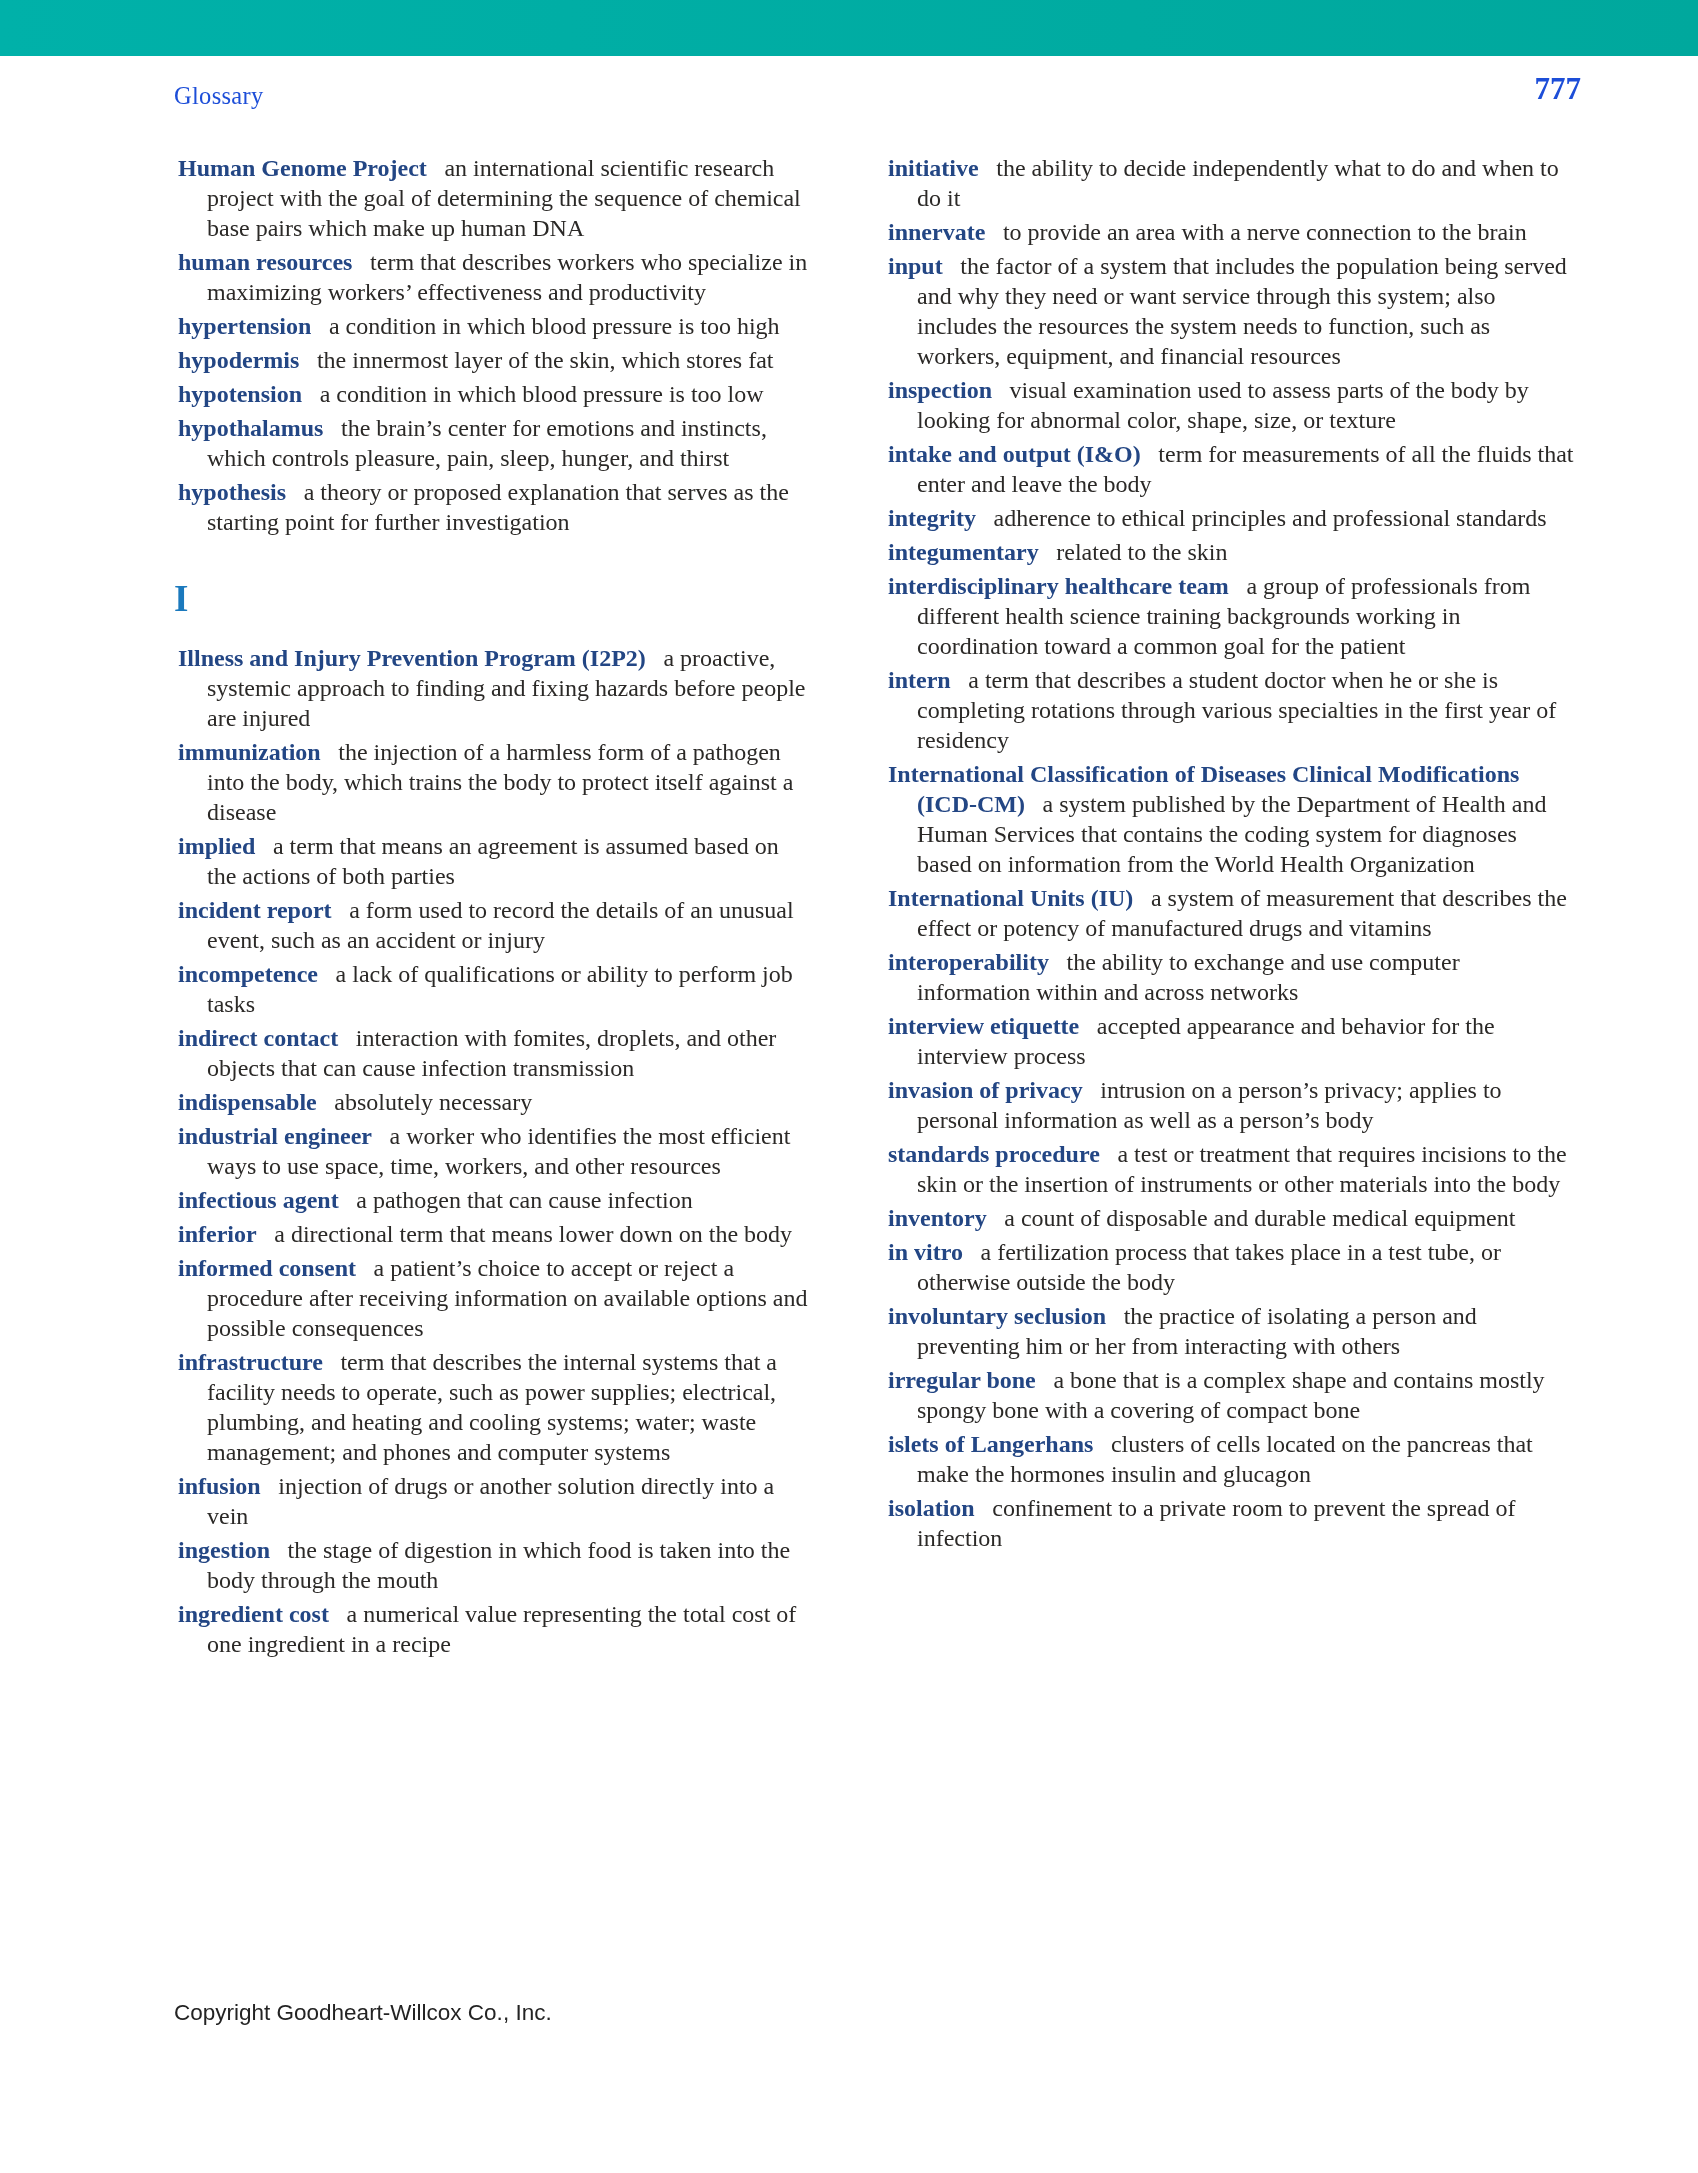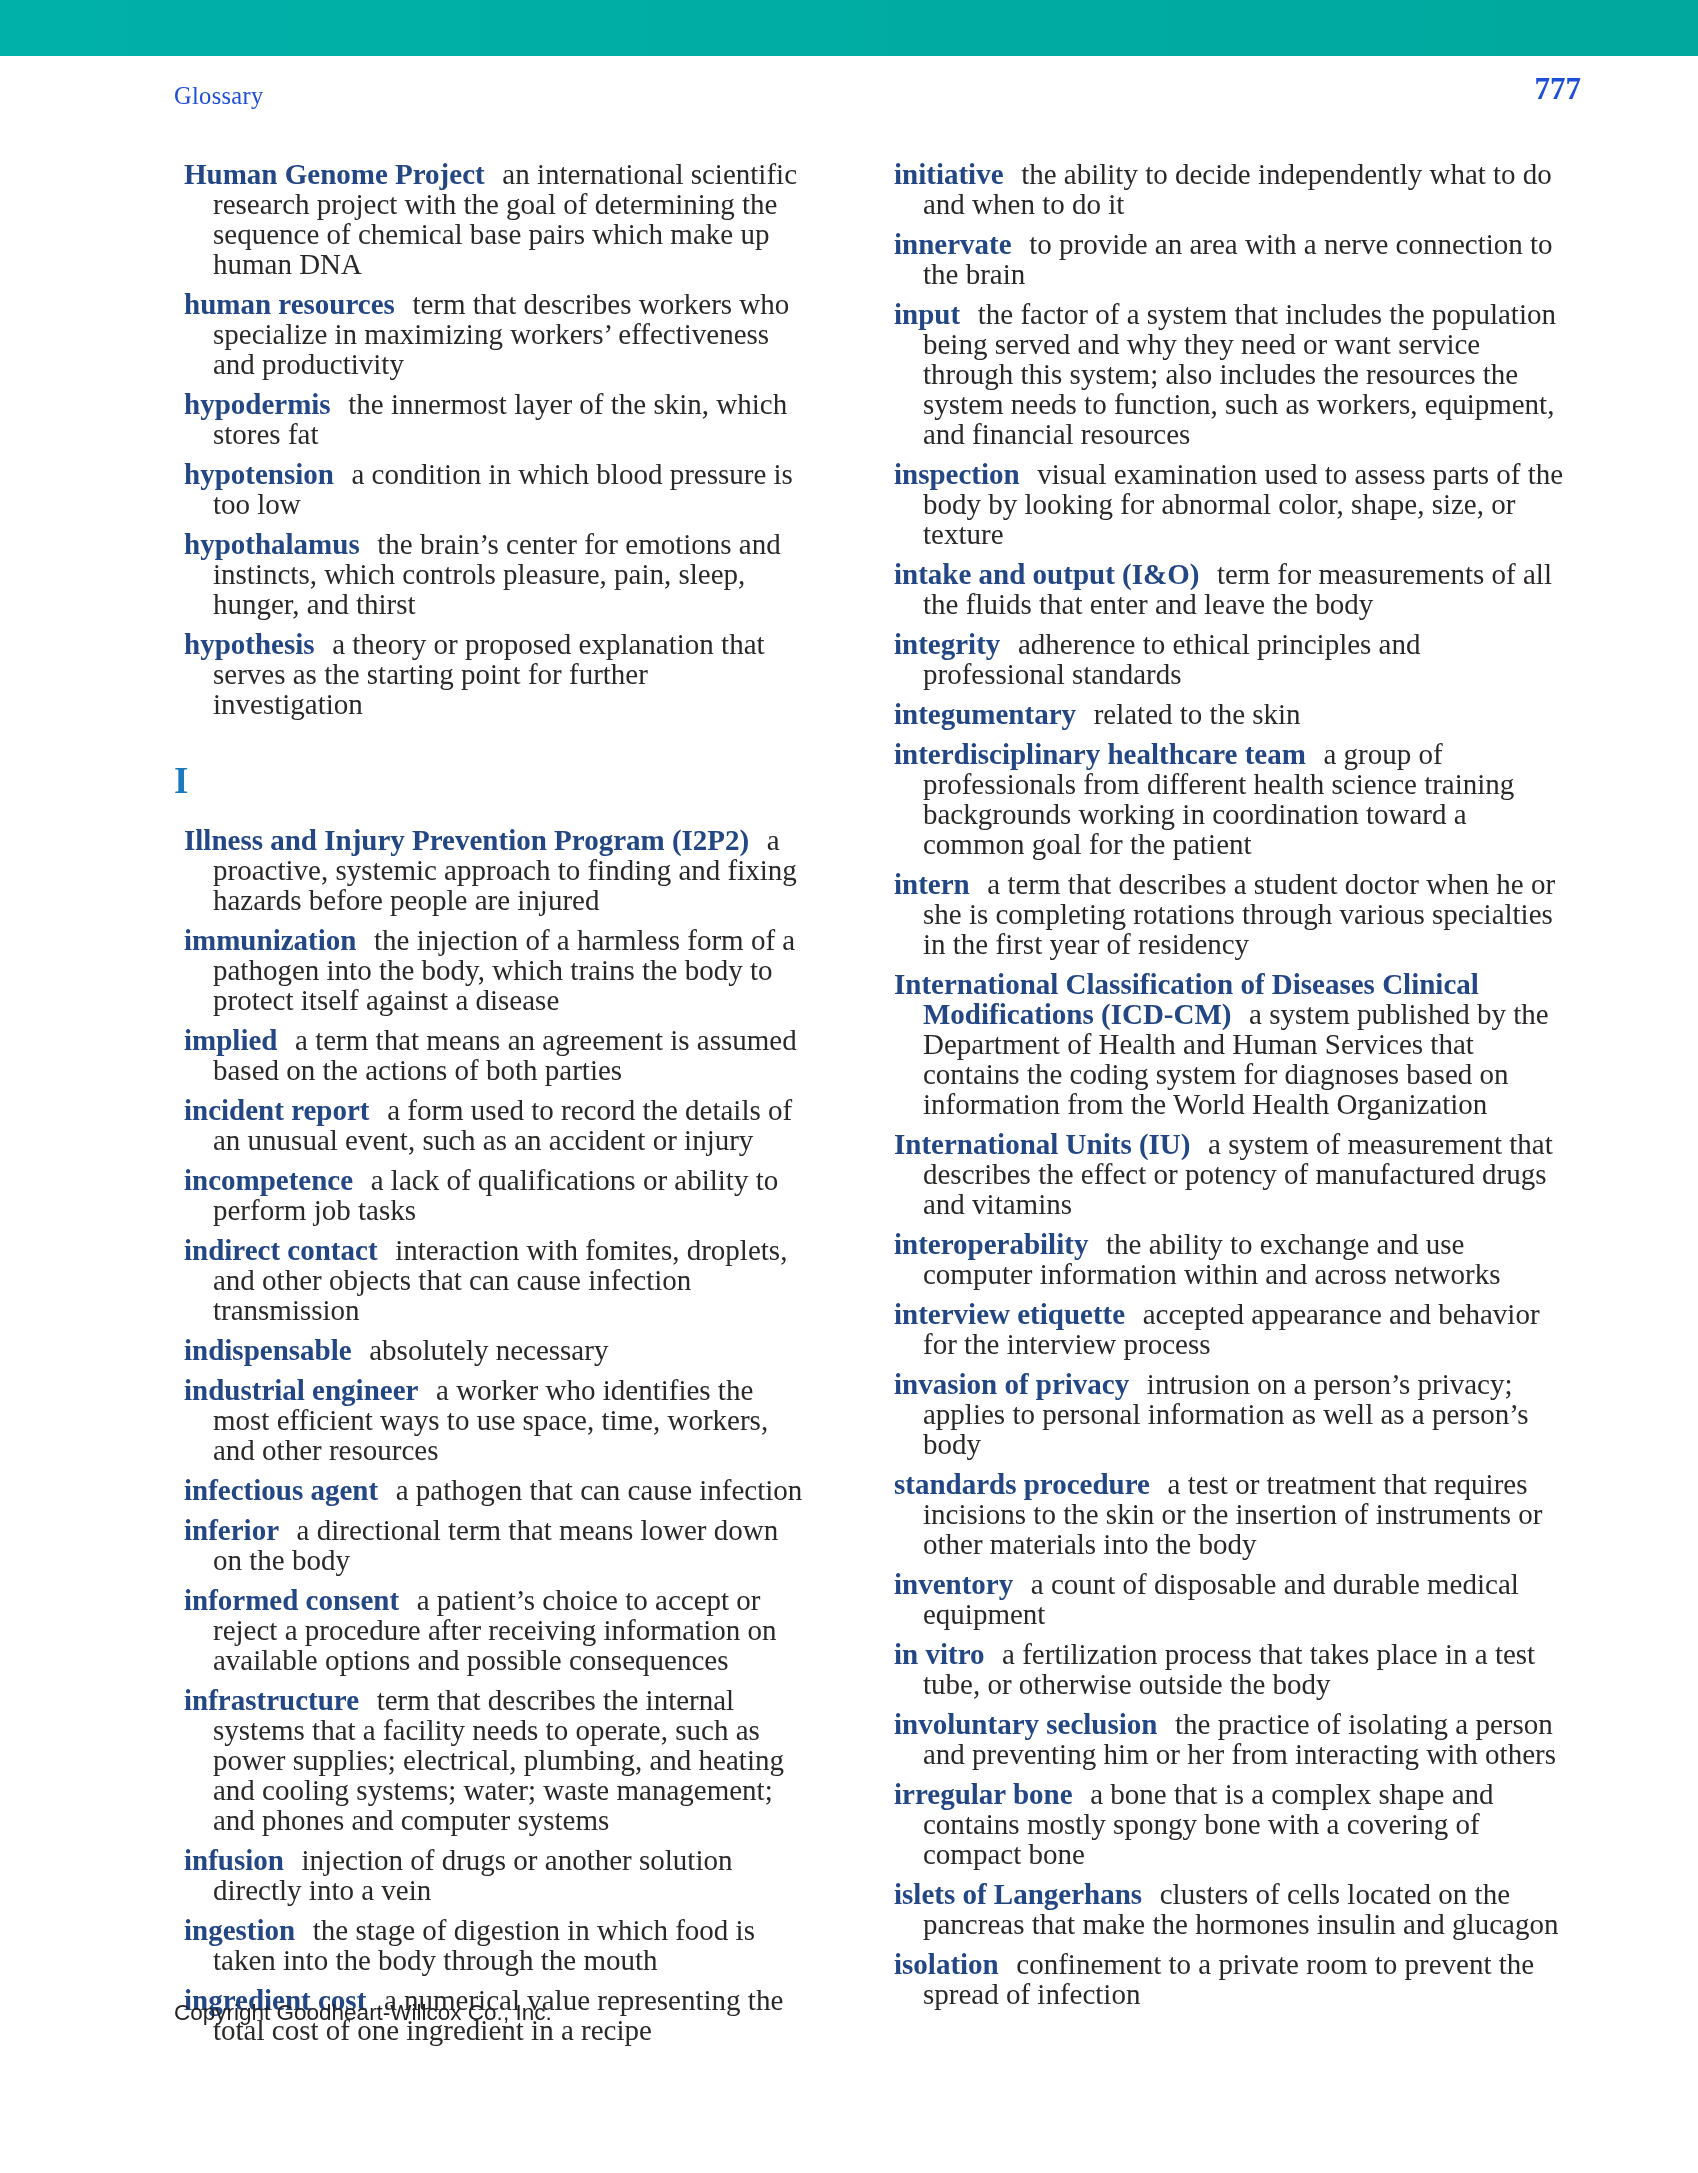--- a/index.html
+++ b/index.html
@@ -34,24 +34,24 @@
   #columns {
     position: absolute;
     left: 174px; top: 149px;
     width: 1404px;
     display: flex;
   }
   .col { flex: 0 0 auto; }
   #col-left  { width: 639px; margin-right: 71px; }
   #col-right { width: 694px; }
   .entry {
-    margin: 10px;
+    margin: 4px;
     padding-left: 29px;
     text-indent: -29px;
-    font-size: 29px;
+    font-size: 24px;
     line-height: 30px;
     color: var(--body-color, #2b2927);
   }
   .term {
     font-weight: 700;
     color: var(--term-color, #234684);
     margin-right: 17.6px;
   }
   .def { color: var(--body-color, #2b2927); }
   .section-letter {
@@ -73,20 +73,21 @@
 <body>
 
 <div id="page">
   <div id="topbar"></div>
   <div id="running-head">Glossary</div>
   <div id="page-number">777</div>
   <div id="columns">
     <div id="col-left" class="col">
         <p class="entry"><span class="term">Human Genome Project</span><span class="def">an international scientific research project with the goal of determining the sequence of chemical base pairs which make up human DNA</span></p>
         <p class="entry"><span class="term">human resources</span><span class="def">term that describes workers who specialize in maximizing workers’ effectiveness and productivity</span></p>
+        <p class="entry"><span class="term">hypertension</span><span class="def">a condition in which blood pressure is too high</span></p>
         <p class="entry"><span class="term">hypodermis</span><span class="def">the innermost layer of the skin, which stores fat</span></p>
         <p class="entry"><span class="term">hypotension</span><span class="def">a condition in which blood pressure is too low</span></p>
         <p class="entry"><span class="term">hypothalamus</span><span class="def">the brain’s center for emotions and instincts, which controls pleasure, pain, sleep, hunger, and thirst</span></p>
         <p class="entry"><span class="term">hypothesis</span><span class="def">a theory or proposed explanation that serves as the starting point for further investigation</span></p>
         <div class="section-letter">I</div>
         <p class="entry"><span class="term">Illness and Injury Prevention Program (I2P2)</span><span class="def">a proactive, systemic approach to finding and fixing hazards before people are injured</span></p>
         <p class="entry"><span class="term">immunization</span><span class="def">the injection of a harmless form of a pathogen into the body, which trains the body to protect itself against a disease</span></p>
         <p class="entry"><span class="term">implied</span><span class="def">a term that means an agreement is assumed based on the actions of both parties</span></p>
         <p class="entry"><span class="term">incident report</span><span class="def">a form used to record the details of an unusual event, such as an accident or injury</span></p>
         <p class="entry"><span class="term">incompetence</span><span class="def">a lack of qualifications or ability to perform job tasks</span></p>

